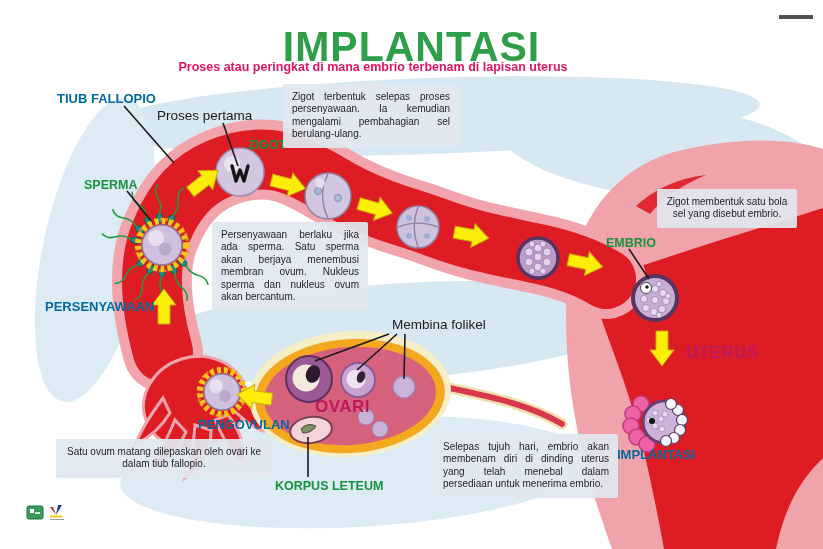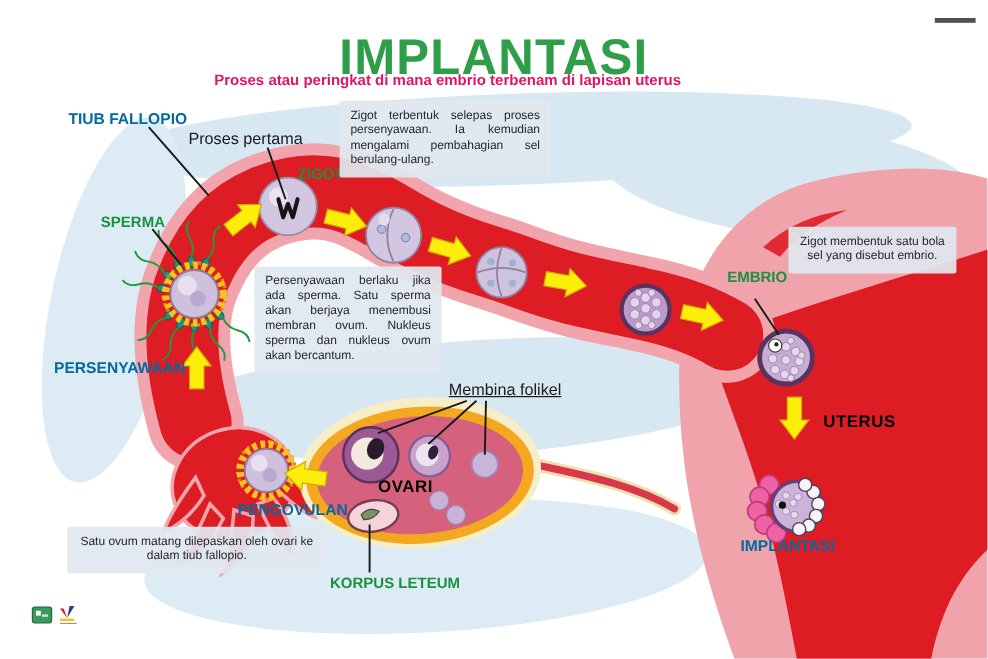--- a/index.html
+++ b/index.html
@@ -8,21 +8,21 @@
   #stage{position:absolute;left:0;top:0;width:823px;height:549px;}
   svg.diagram{position:absolute;left:0;top:0;}
   .title{position:absolute;left:0;top:24px;width:823px;text-align:center;
          font-size:41px;font-weight:bold;letter-spacing:1px;color:#2f9e48;
          transform:scaleY(1.02);}
   .subtitle{position:absolute;left:0;top:60px;width:746px;text-align:center;
             font-size:12.5px;font-weight:bold;color:#e01562;}
   .lbl{position:absolute;font-size:13px;font-weight:bold;white-space:nowrap;}
   .lbl.blue{color:#0369a1;}
   .lbl.green{color:#18923f;font-size:12.5px;}
-  .lbl.white{color:#000000;font-size:14px;letter-spacing:.5px;}
+  .lbl.white{color:#be185d;font-size:17px;letter-spacing:.5px;}
   .lbl.black{color:#1b1b1b;font-weight:normal;font-size:13.5px;}
   .box{position:absolute;background:rgba(225,231,239,0.93);color:#24242c;
        font-size:10px;line-height:1.24;padding:7px 9px;border-radius:2px;
        text-align:justify;}
   .box.left{text-align:center;}
   .corner-mark{position:absolute;left:779px;top:15px;width:34px;height:4px;
                background:#333;opacity:.85;}
 </style>
 </head>
 <body>
@@ -274,24 +274,25 @@
 <div class="subtitle">Proses atau peringkat di mana embrio terbenam di lapisan uterus</div>
 <div class="corner-mark"></div>
 
 <div class="lbl blue" style="left:57px;top:91px;">TIUB FALLOPIO</div>
 <div class="lbl black" style="left:157px;top:108px;">Proses pertama</div>
 <div class="lbl green" style="left:248px;top:138px;">ZIGOT</div>
 <div class="lbl green" style="left:84px;top:178px;">SPERMA</div>
 <div class="lbl blue" style="left:45px;top:299px;">PERSENYAWAAN</div>
 <div class="lbl blue" style="left:198px;top:417px;">PENGOVULAN</div>
 <div class="lbl white" style="left:315px;top:397px;">OVARI</div>
-<div class="lbl black" style="left:374px;top:317px;text-decoration:underline;">Membina folikel</div>
+<div class="lbl black" style="left:392px;top:317px;">Membina folikel</div>
 <div class="lbl green" style="left:275px;top:479px;">KORPUS LETEUM</div>
-<div class="lbl green" style="left:606px;top:224px;">EMBRIO</div>
+<div class="lbl green" style="left:606px;top:236px;">EMBRIO</div>
 <div class="lbl white" style="left:686px;top:343px;">UTERUS</div>
 <div class="lbl blue" style="left:617px;top:447px;">IMPLANTASI</div>
 
 <div class="box" style="left:283px;top:84px;width:158px;">Zigot terbentuk selepas proses persenyawaan. Ia kemudian mengalami pembahagian sel berulang-ulang.</div>
 <div class="box left" style="left:657px;top:189px;width:122px;">Zigot membentuk satu bola sel yang disebut embrio.</div>
 <div class="box" style="left:212px;top:222px;width:138px;">Persenyawaan berlaku jika ada sperma. Satu sperma akan berjaya menembusi membran ovum. Nukleus sperma dan nukleus ovum akan bercantum.</div>
 <div class="box left" style="left:56px;top:439px;width:198px;">Satu ovum matang dilepaskan oleh ovari ke dalam tiub fallopio.</div>
+<div class="box" style="left:434px;top:434px;width:166px;">Selepas tujuh hari, embrio akan membenam diri di dinding uterus yang telah menebal dalam persediaan untuk menerima embrio.</div>
 
 </div>
 
 </body></html>

